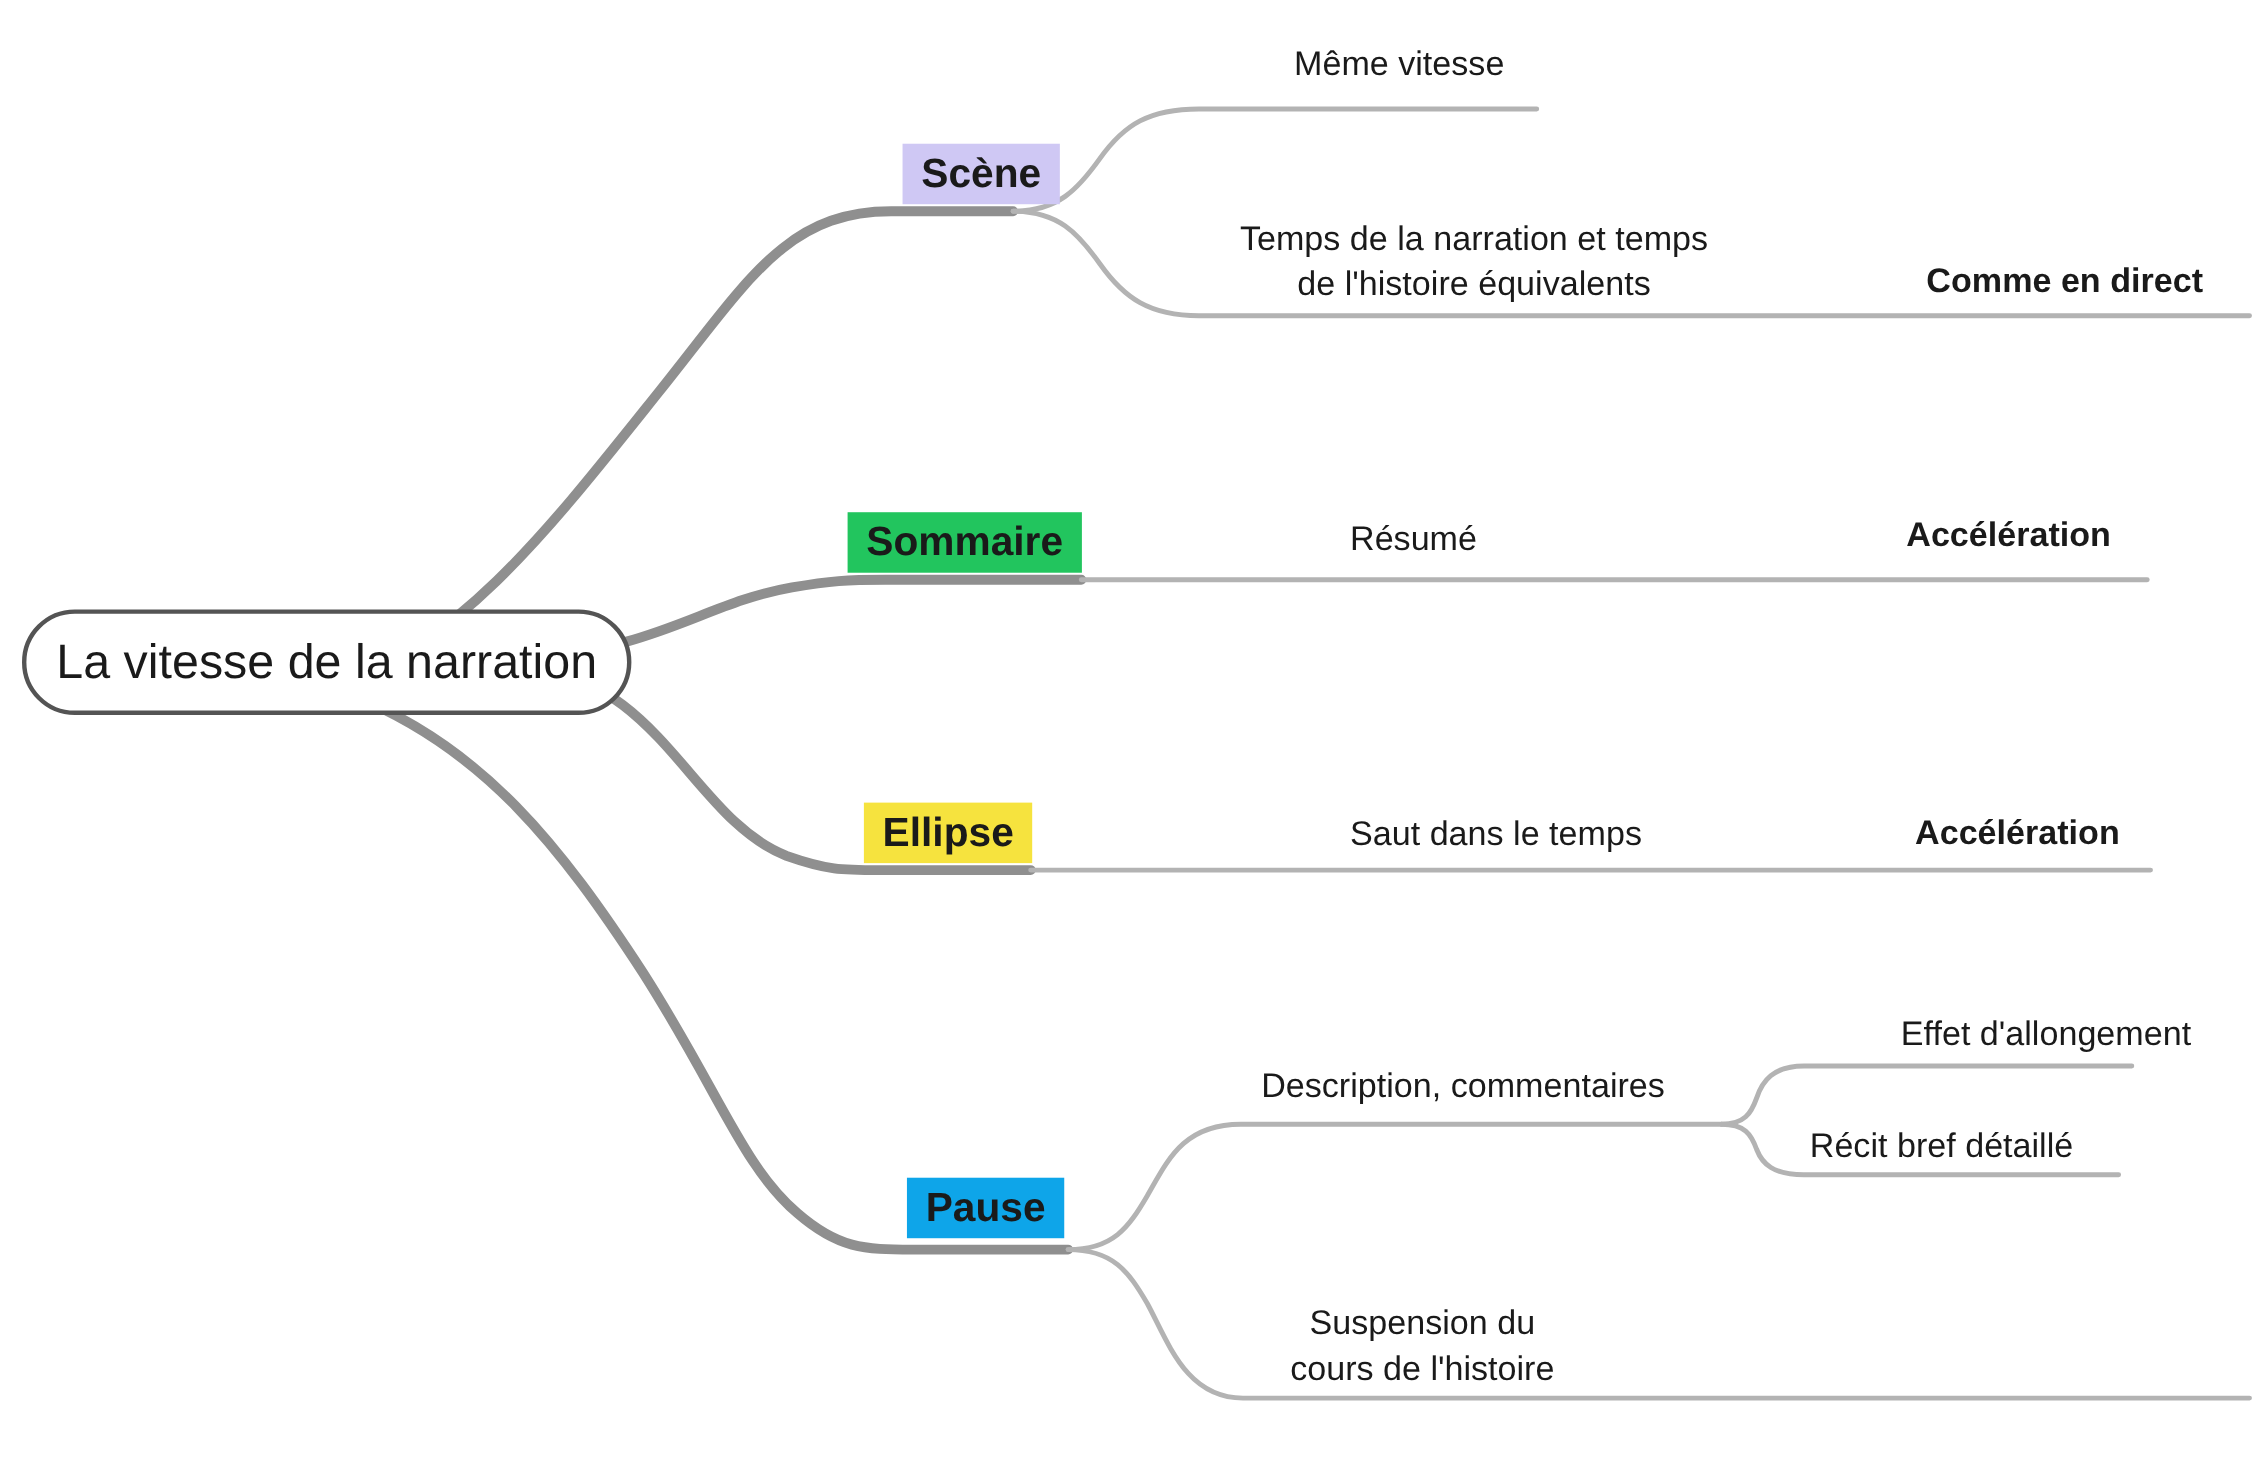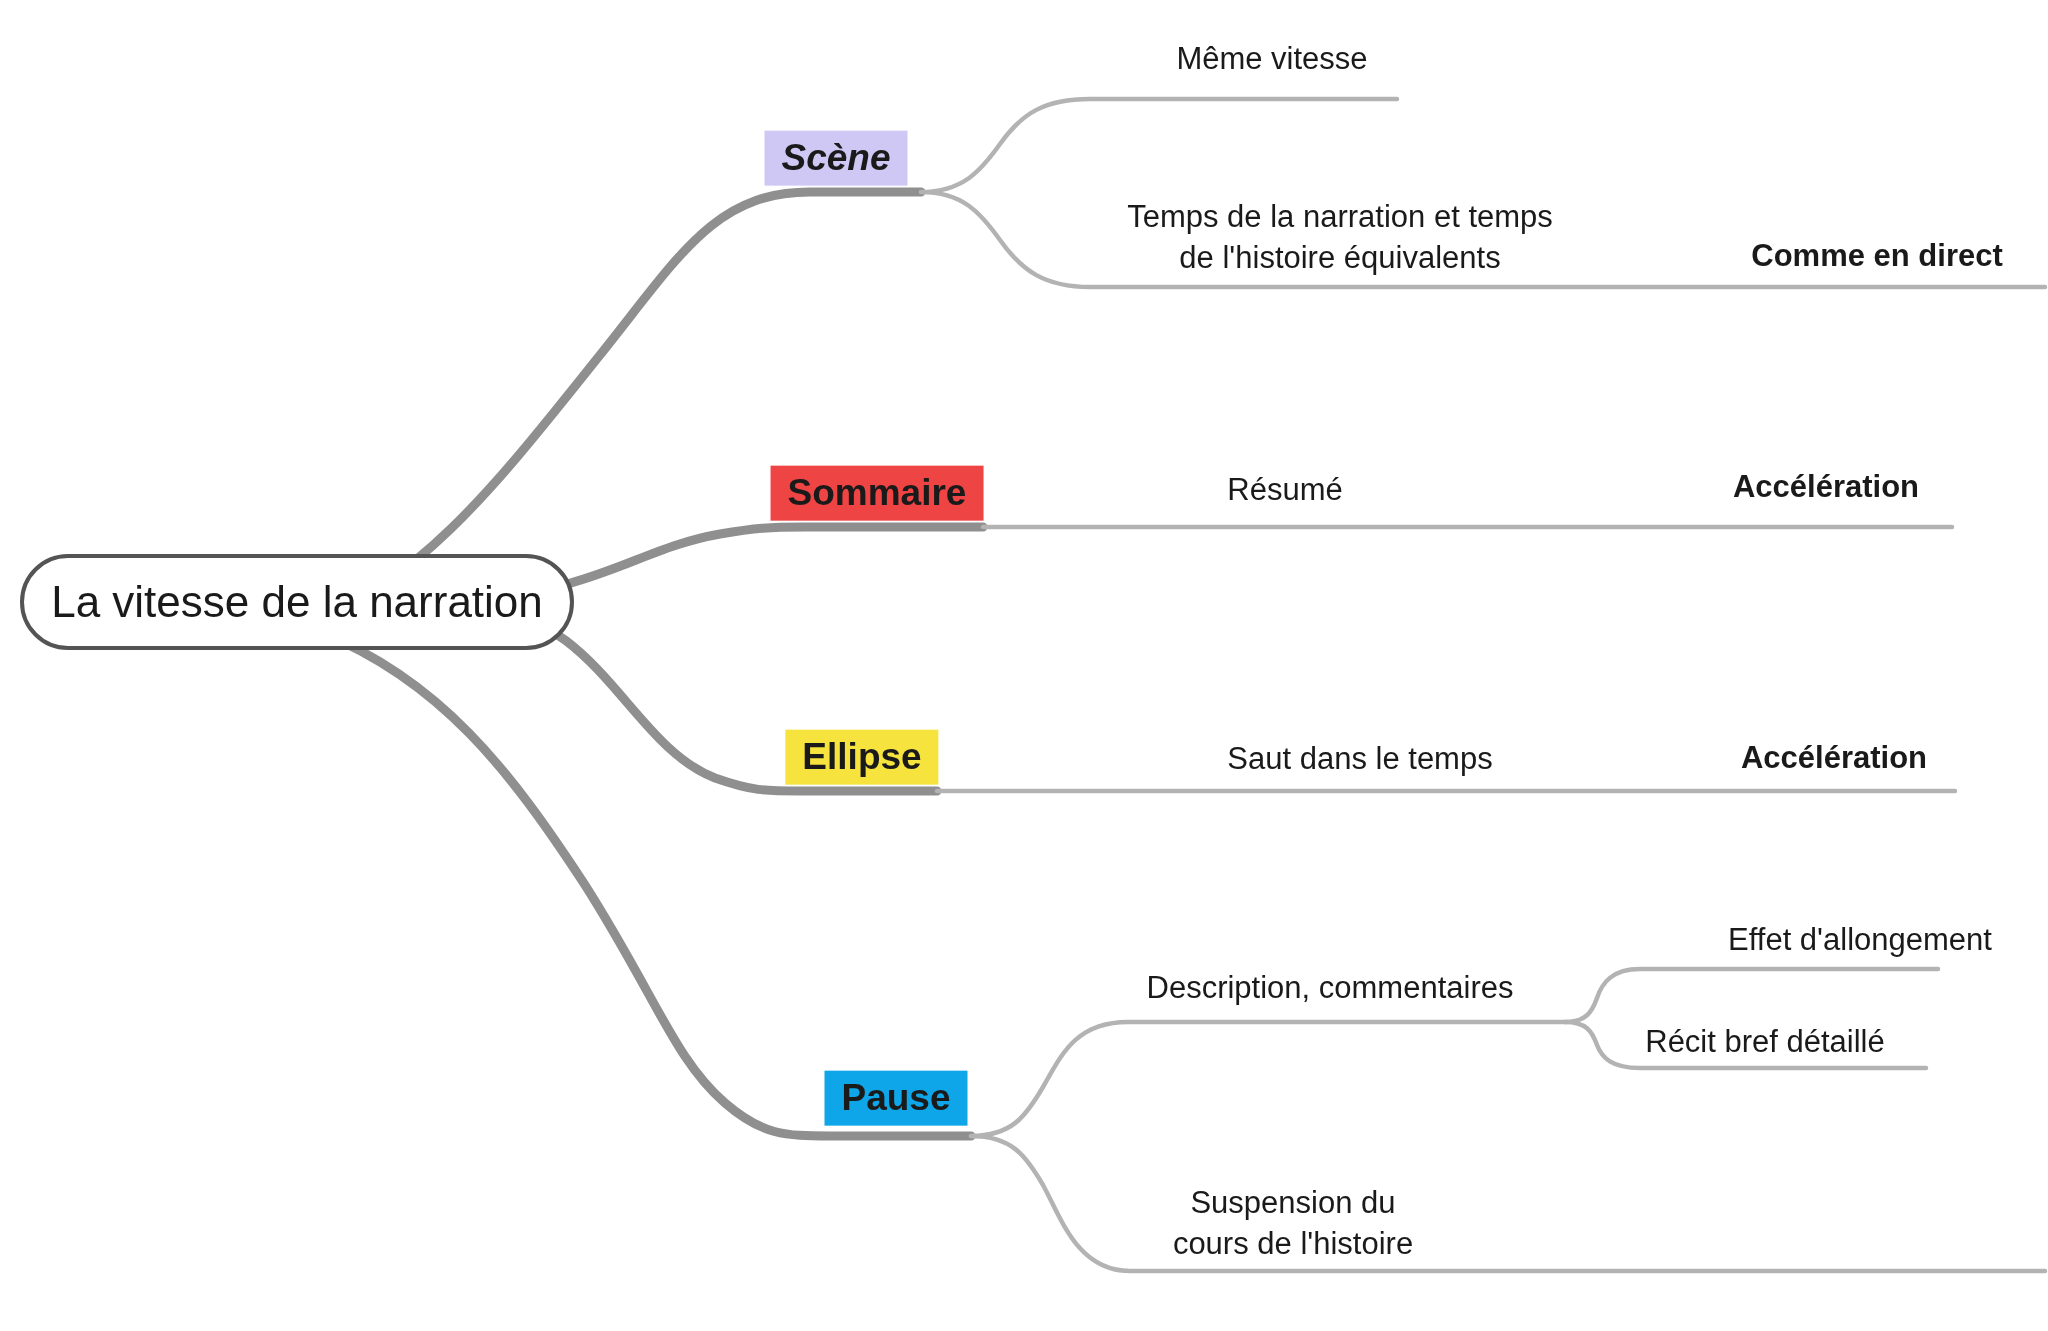--- a/index.html
+++ b/index.html
@@ -23,22 +23,22 @@
   }
   .nowrap { white-space:nowrap; }
   .bold { font-weight:bold; }
   .tag {
     font-weight:bold;
     font-size:37px;
     padding:7px 17px;
     line-height:1.1;
   }
   #root-label   { left:297px;  top:602px;  font-size:44px; white-space:nowrap; }
-  #scene-label    { left:836px;  top:158px;  background:#cfc8f4;font-style:italic; }
-  #sommaire-label { left:877px;  top:493px;  background:#ef4444; }
+  #scene-label    { left:892px;  top:158px;  background:#cfc8f4; }
+  #sommaire-label { left:877px;  top:493px;  background:#22c55e; }
   #ellipse-label  { left:862px;  top:757px;  background:#f6e33e; }
   #pause-label    { left:896px;  top:1098px; background:#0ea5e9; }
   #meme-vitesse   { left:1272px; top:59px; }
   #temps-node     { left:1340px; top:238px; }
   #comme-direct   { left:1877px; top:256px; }
   #resume         { left:1285px; top:490px; }
   #accel-1        { left:1826px; top:487px; }
   #saut           { left:1360px; top:759px; }
   #accel-2        { left:1834px; top:758px; }
   #description    { left:1330px; top:988px; }

